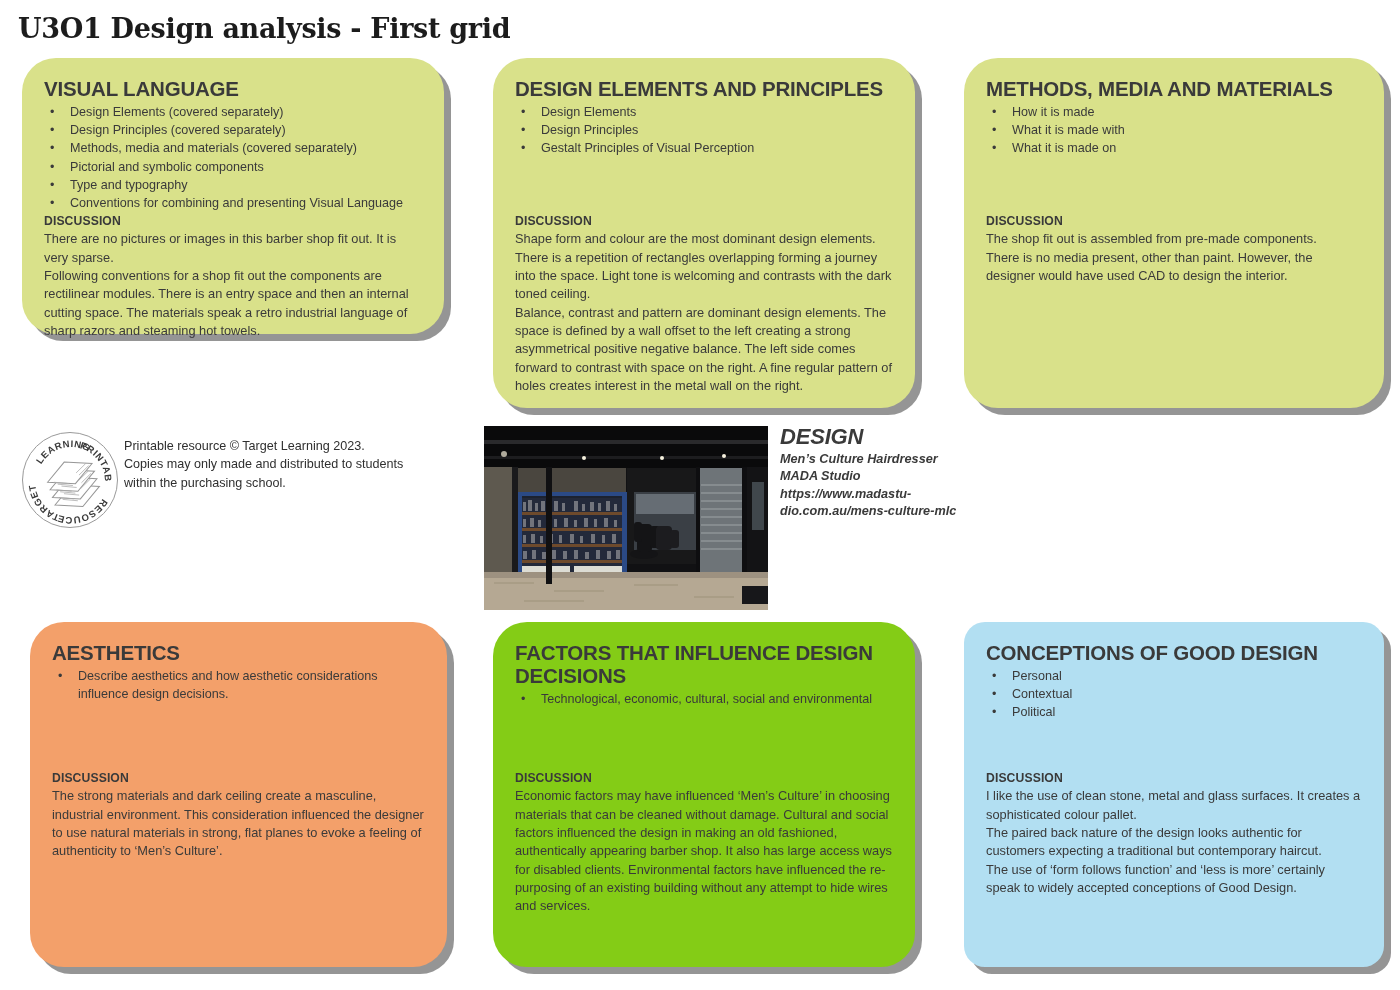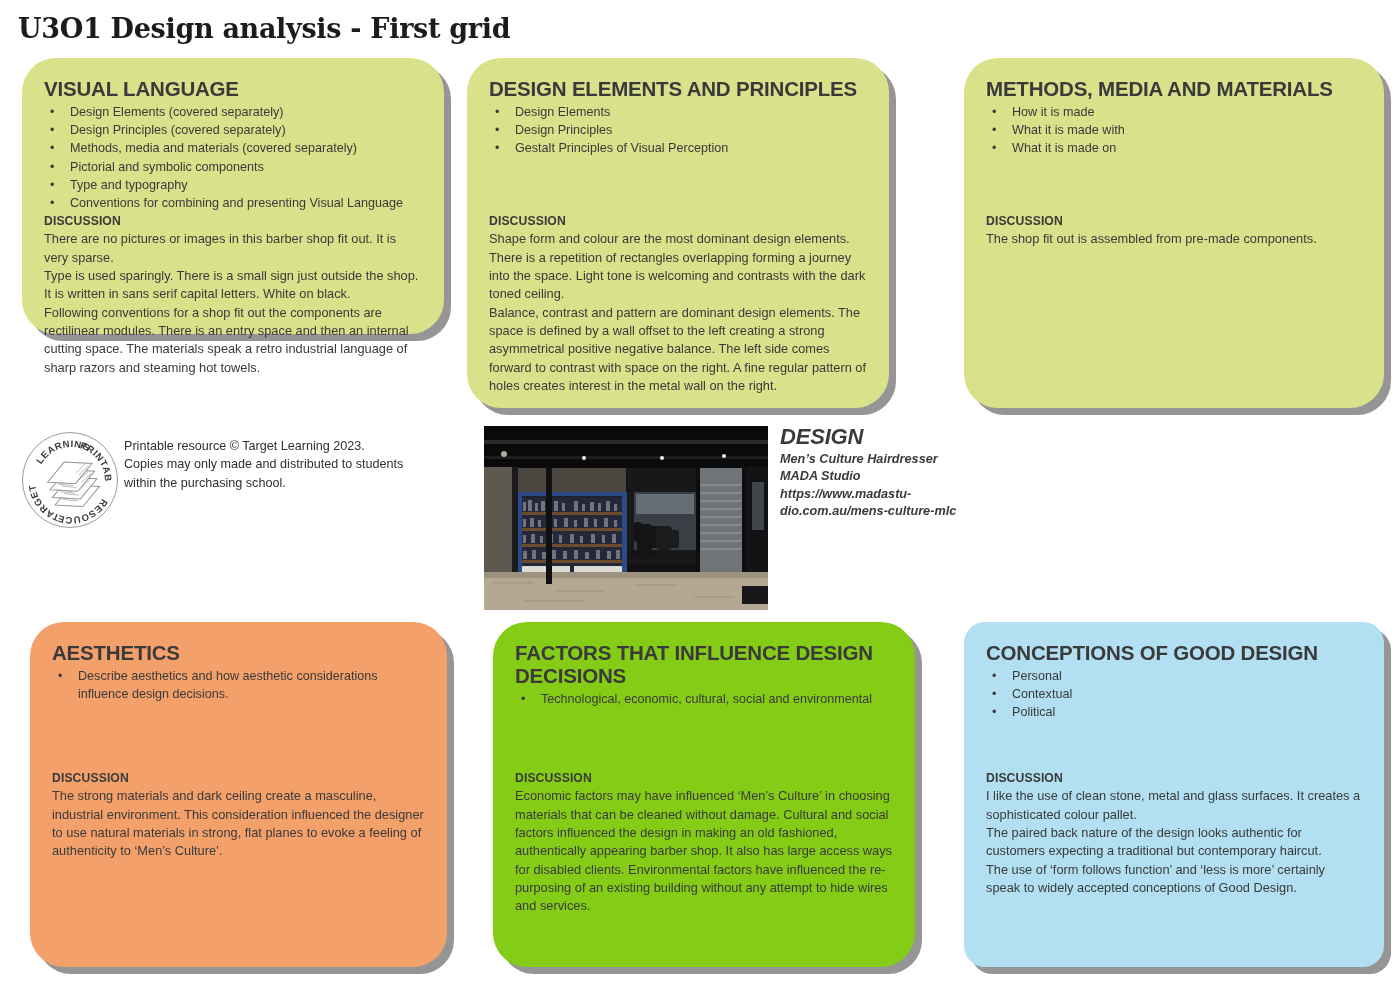--- a/index.html
+++ b/index.html
@@ -87,21 +87,21 @@
   }
   .discussion-text p {
     margin: 0;
     font-size: 12.8px;
     line-height: 1.43;
     color: #3a3a3a;
   }
 
   
   #card-visual-language      { left: 22px;   top: 58px;  width: 422px; height: 276px; }
-  #card-design-elements      { left: 467px;  top: 58px;  width: 422px; height: 350px; }
+  #card-design-elements      { left: 493px;  top: 58px;  width: 422px; height: 350px; }
   #card-methods             { left: 964px;  top: 58px;  width: 420px; height: 350px; }
   #card-aesthetics          { left: 30px;   top: 622px; width: 417px; height: 345px; }
   #card-factors             { left: 493px;  top: 622px; width: 422px; height: 345px; }
   #card-conceptions         { left: 964px;  top: 622px; width: 420px; height: 345px; border-radius: 21px; }
 
   
   .logo-wrap {
     position: absolute;
     left: 22px;
     top: 432px;
@@ -174,21 +174,20 @@
     <li><span class="bdot">•</span><span>Design Principles (covered separately)</span></li>
     <li><span class="bdot">•</span><span>Methods, media and materials (covered separately)</span></li>
     <li><span class="bdot">•</span><span>Pictorial and symbolic components</span></li>
     <li><span class="bdot">•</span><span>Type and typography</span></li>
     <li><span class="bdot">•</span><span>Conventions for combining and presenting Visual Language</span></li>
   </ul>
   <div class="discussion-block" style="top:155px;">
     <div class="discussion-label">DISCUSSION</div>
     <div class="discussion-text">
       <p>There are no pictures or images in this barber shop fit out. It is very sparse.</p>
-      <p>Type is used sparingly. There is a small sign just outside the shop. It is written in sans serif capital letters. White on black.</p>
       <p>Following conventions for a shop fit out the components are rectilinear modules. There is an entry space and then an internal cutting space. The materials speak a retro industrial language of sharp razors and steaming hot towels.</p>
     </div>
   </div>
 </section>
 
 <section class="card green" id="card-design-elements">
   <h2 class="card-title">DESIGN ELEMENTS AND PRINCIPLES</h2>
   <ul class="bullets">
     <li><span class="bdot">•</span><span>Design Elements</span></li>
     <li><span class="bdot">•</span><span>Design Principles</span></li>
@@ -207,20 +206,21 @@
   <h2 class="card-title">METHODS, MEDIA AND MATERIALS</h2>
   <ul class="bullets">
     <li><span class="bdot">•</span><span>How it is made</span></li>
     <li><span class="bdot">•</span><span>What it is made with</span></li>
     <li><span class="bdot">•</span><span>What it is made on</span></li>
   </ul>
   <div class="discussion-block" style="top:155px;">
     <div class="discussion-label">DISCUSSION</div>
     <div class="discussion-text">
       <p>The shop fit out is assembled from pre-made components.</p>
+      <p>There is no media present, other than paint. However, the designer would have used CAD to design the interior.</p>
     </div>
   </div>
 </section>
 
 <div class="logo-wrap">
   <div class="logo-circle">
     <svg width="96" height="96" viewBox="0 0 96 96">
       <defs>
         <path id="arcTop" d="M 14,48 A 34,34 0 0 1 82,48" fill="none"></path>
         <path id="arcBot" d="M 84,48 A 36,36 0 0 1 12,48" fill="none"></path>

